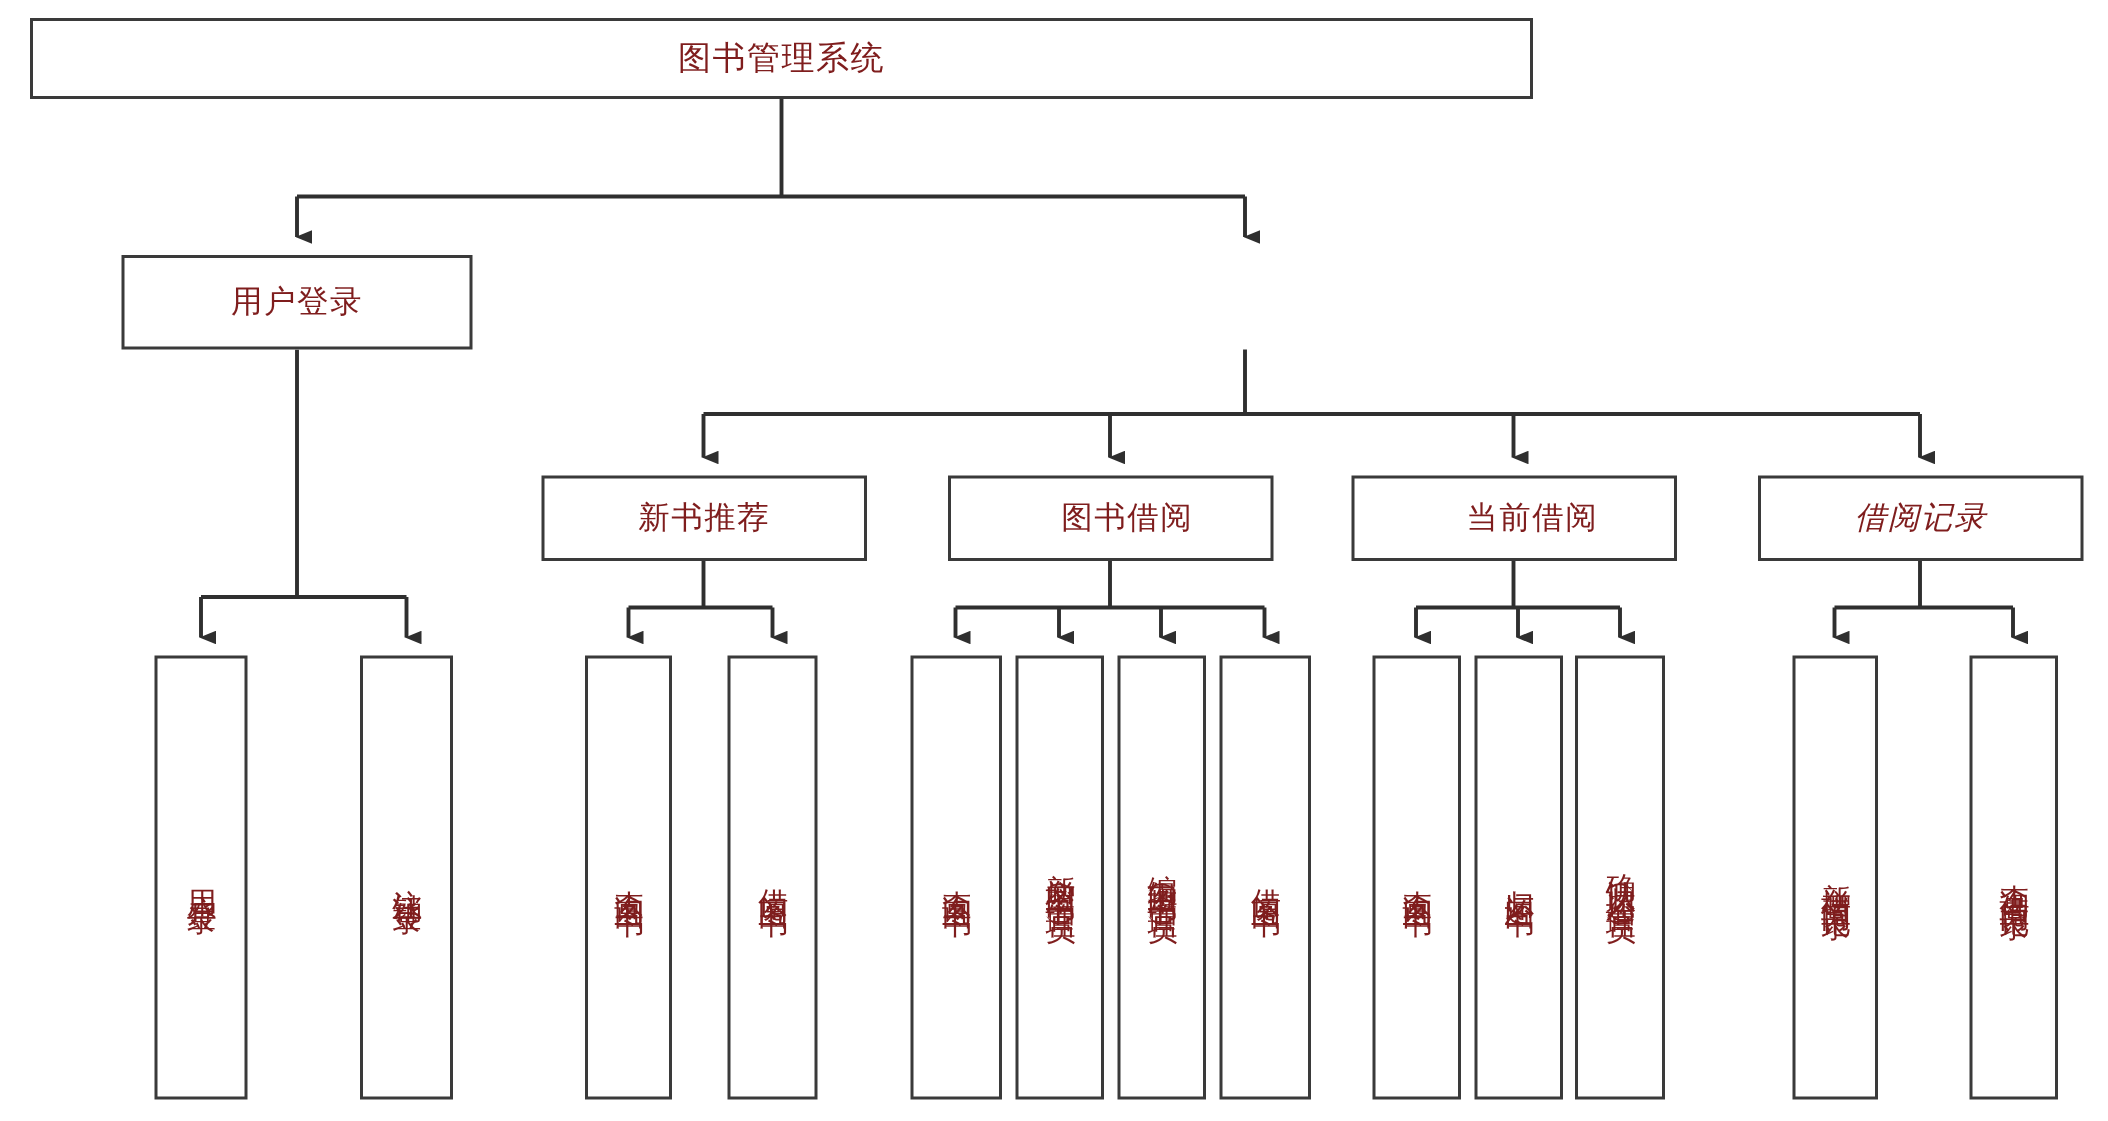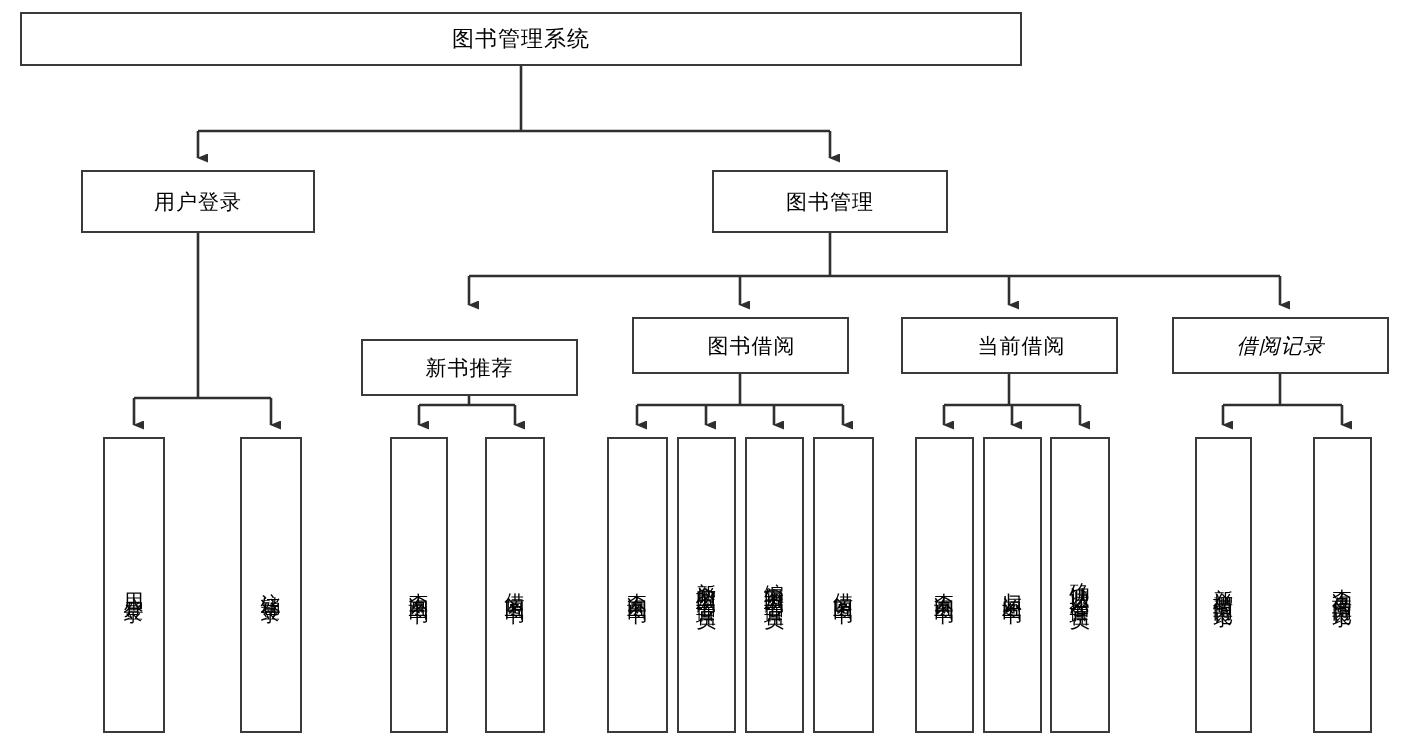--- a/index.html
+++ b/index.html
@@ -22,21 +22,21 @@
     left: 0;
     top: 0;
     width: 1405px;
     height: 747px;
   }
   .node {
     position: absolute;
     box-sizing: border-box;
     border: 2px solid #3a3a3a;
     background: #ffffff;
-    color: #000000;
+    color: #7f1d1d;
     display: flex;
     align-items: center;
     justify-content: center;
     text-align: center;
     z-index: 2;
   }
   .node.horiz {
     font-size: 21px;
     letter-spacing: 1px;
     line-height: 1.2;
@@ -122,25 +122,22 @@
     </g>
   </svg>
 
   <div class="node horiz root" style="left:20px; top:12px; width:1002px; height:54px;">
     <span>图书管理系统</span>
   </div>
 
   <div class="node horiz" style="left:81px; top:170px; width:234px; height:63px;">
     <span>用户登录</span>
   </div>
-  <div class="node horiz" style="left:712px; top:170px; width:236px; height:63px;">
-    <span>图书管理</span>
-  </div>
 
-  <div class="node horiz" style="left:361px; top:317px; width:217px; height:57px;margin-top:22px;">
+  <div class="node horiz" style="left:361px; top:317px; width:217px; height:57px;">
     <span>新书推荐</span>
   </div>
   <div class="node horiz" style="left:632px; top:317px; width:217px; height:57px;padding-left:22px;">
     <span>图书借阅</span>
   </div>
   <div class="node horiz" style="left:901px; top:317px; width:217px; height:57px;padding-left:24px;">
     <span>当前借阅</span>
   </div>
   <div class="node horiz" style="left:1172px; top:317px; width:217px; height:57px;font-style:italic;">
     <span>借阅记录</span>

